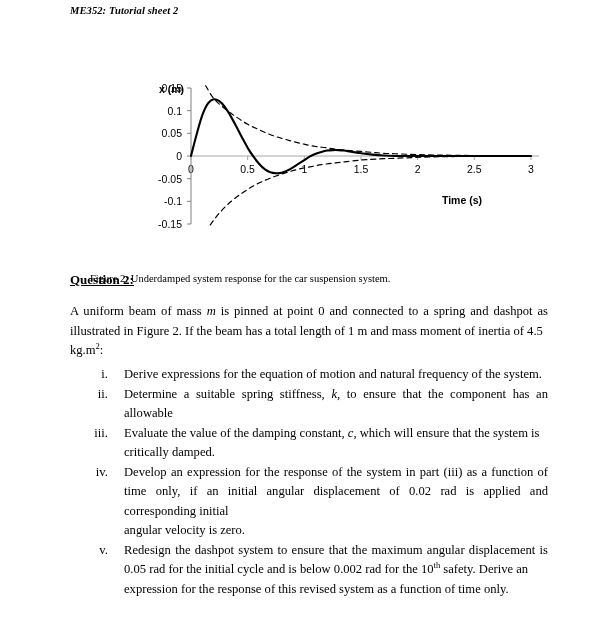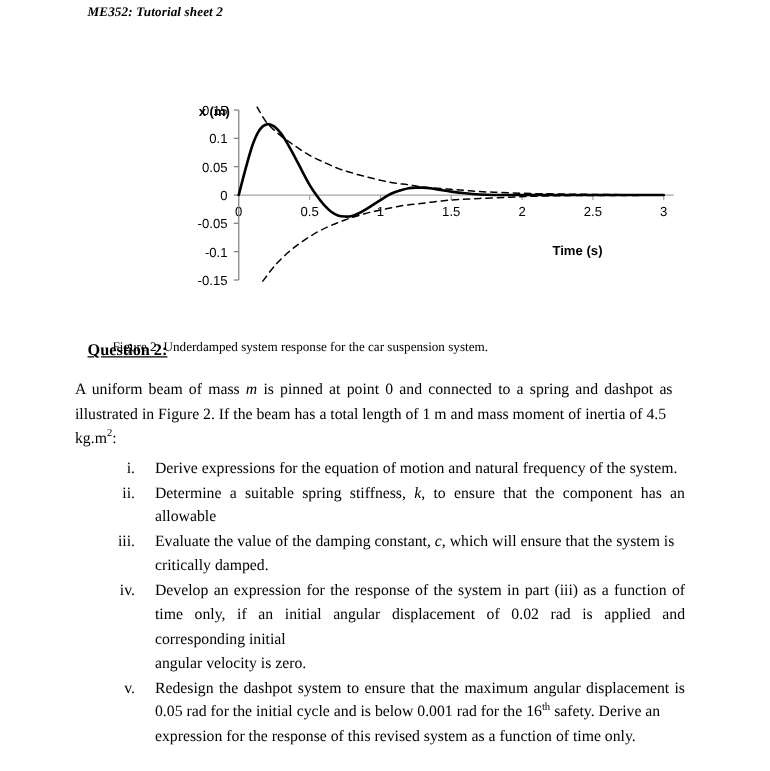--- a/index.html
+++ b/index.html
@@ -64,21 +64,21 @@
     top: 272px;
     font-size: 13px;
     font-weight: bold;
     text-decoration: underline;
     font-family: "Liberation Serif", serif;
   }
 
   
   .body-para {
     position: absolute;
-    left: 60px;
+    left: 70px;
     top: 302px;
     width: 478px;
     font-size: 12.6px;
     line-height: 19.5px;
     text-align: justify;
     text-justify: inter-word;
     font-family: "Liberation Serif", serif;
   }
   .body-para .last-line { display: block; text-align: left; }
 
@@ -216,18 +216,18 @@
     <div class="roman-marker">iv.</div>
     <div class="roman-text">
       <span>Develop an expression for the response of the system in part (iii) as a function of time only, if an initial angular displacement of 0.02 rad is applied and corresponding initial</span>
       <span class="last-line">angular velocity is zero.</span>
     </div>
   </div>
 
   <div class="roman-item">
     <div class="roman-marker">v.</div>
     <div class="roman-text">
-      <span>Redesign the dashpot system to ensure that the maximum angular displacement is 0.05 rad for the initial cycle and is below 0.001 rad for the 16</span><sup>th</sup><span> safety. Derive an</span>
+      <span>Redesign the dashpot system to ensure that the maximum angular displacement is 0.05 rad for the initial cycle and is below 0.002 rad for the 10</span><sup>th</sup><span> safety. Derive an</span>
       <span class="last-line">expression for the response of this revised system as a function of time only.</span>
     </div>
   </div>
 
 </div>
 
 </body></html>

